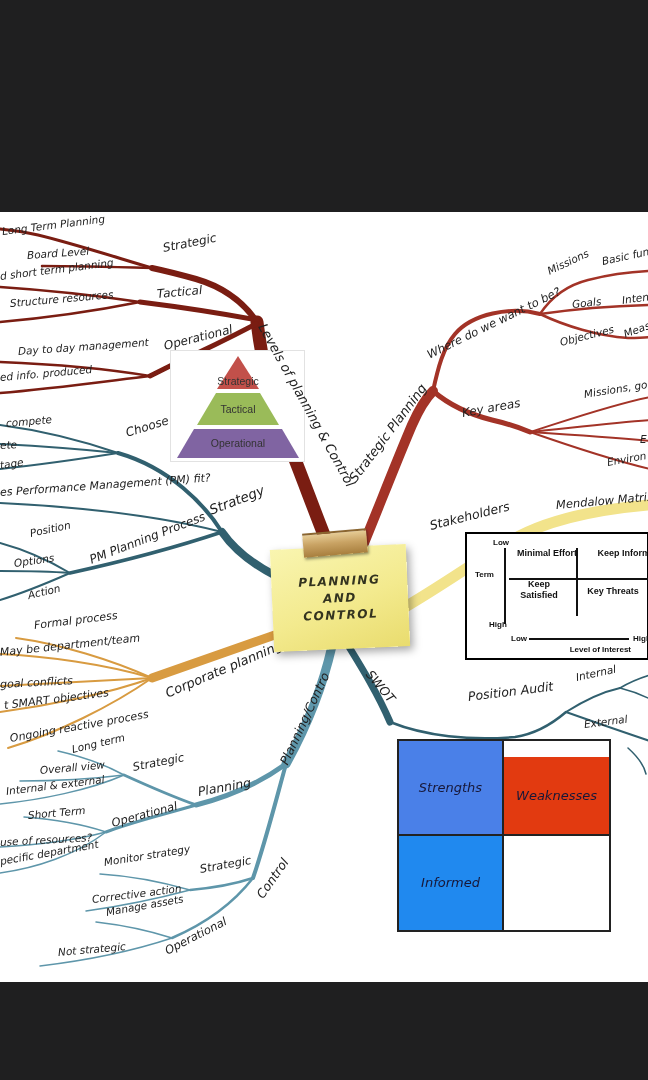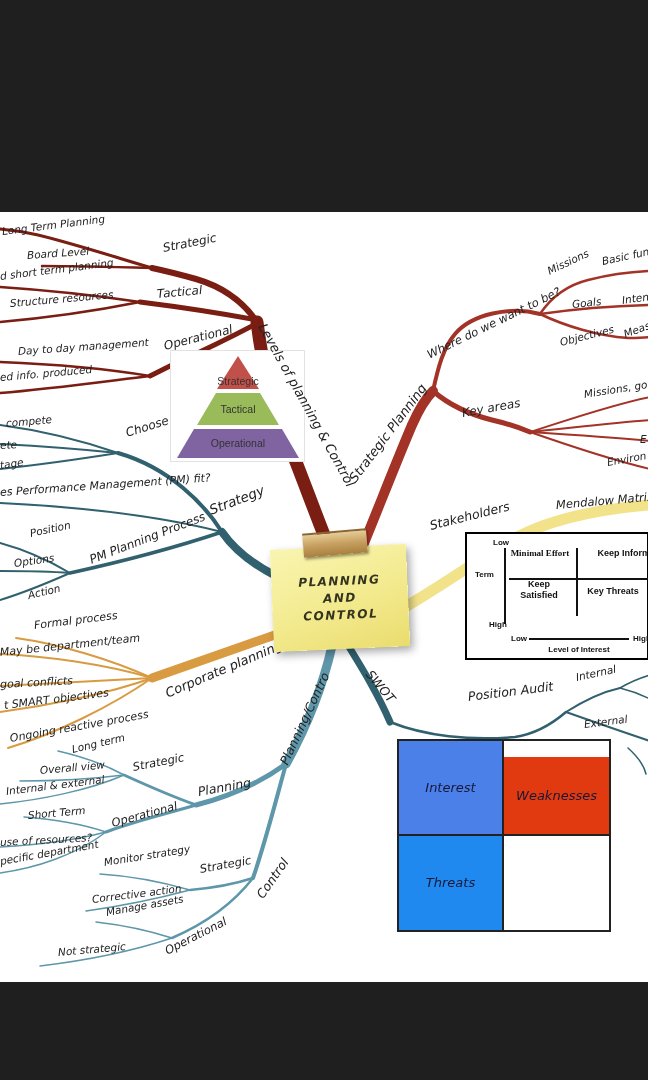--- a/index.html
+++ b/index.html
@@ -132,39 +132,39 @@
     </svg>
   </div>
 
   <div id="mendelow">
     <span class="m ax" style="left:26px;top:4px;">Low</span>
     <div class="ln" style="left:37px;top:14px;width:2px;height:76px;"></div>
     <span class="m ax" style="left:8px;top:36px;">Term</span>
     <span class="m ax" style="left:22px;top:86px;">High</span>
     <div class="ln" style="left:109px;top:14px;width:2px;height:68px;"></div>
     <div class="ln" style="left:42px;top:44px;width:140px;height:2px;"></div>
-    <div class="m q" style="left:43px;top:14px;width:60px;font-family:Liberation Serif, serif;">Minimal Effort</div>
+    <div class="m q" style="left:50px;top:14px;width:60px;">Minimal Effort</div>
     <div class="m q" style="left:128px;top:14px;width:68px;">Keep Informed</div>
     <div class="m q" style="left:42px;top:45px;width:60px;">Keep Satisfied</div>
     <div class="m q" style="left:112px;top:52px;width:68px;">Key Threats</div>
     <span class="m ax" style="left:44px;top:100px;">Low</span>
     <div class="ln" style="left:62px;top:104px;width:100px;height:1.5px;"></div>
     <span class="m ax" style="left:166px;top:100px;">High</span>
-    <div class="m ax" style="position:absolute;left:60px;top:111px;width:104px;text-align:center;">Level of Interest</div>
+    <div class="m ax" style="position:absolute;left:60px;top:111px;width:104px;text-align:right;">Level of Interest</div>
   </div>
 
   <div id="swot">
     <div class="cell" style="background: rgb(74, 128, 232);">
-        <span>Interest</span>
+        <span>Strengths</span>
       </div>
     <div class="cell" style="background: rgb(226, 58, 16); margin-top: 16px;">
         <span>Weaknesses</span>
       </div>
     <div class="cell" style="background: rgb(32, 137, 239);">
-        <span>Threats</span>
+        <span>Informed</span>
       </div>
   </div>
 
   <div id="labels">
       <span class="hw" style="left: 2px; top: 226px; font-size: 10.5px; transform: rotate(-7deg);">Long Term Planning</span>
       <span class="hw" style="left: 27px; top: 250px; font-size: 10.5px; transform: rotate(-4deg);">Board Level</span>
       <span class="hw" style="left: 0px; top: 271px; font-size: 10.5px; transform: rotate(-7deg);">d short term planning</span>
       <span class="hw" style="left: 10px; top: 298px; font-size: 10.5px; transform: rotate(-5deg);">Structure resources</span>
       <span class="hw" style="left: 18px; top: 346px; font-size: 10.5px; transform: rotate(-4deg);">Day to day management</span>
       <span class="hw" style="left: 0px; top: 372px; font-size: 10.5px; transform: rotate(-5deg);">ed info. produced</span>

